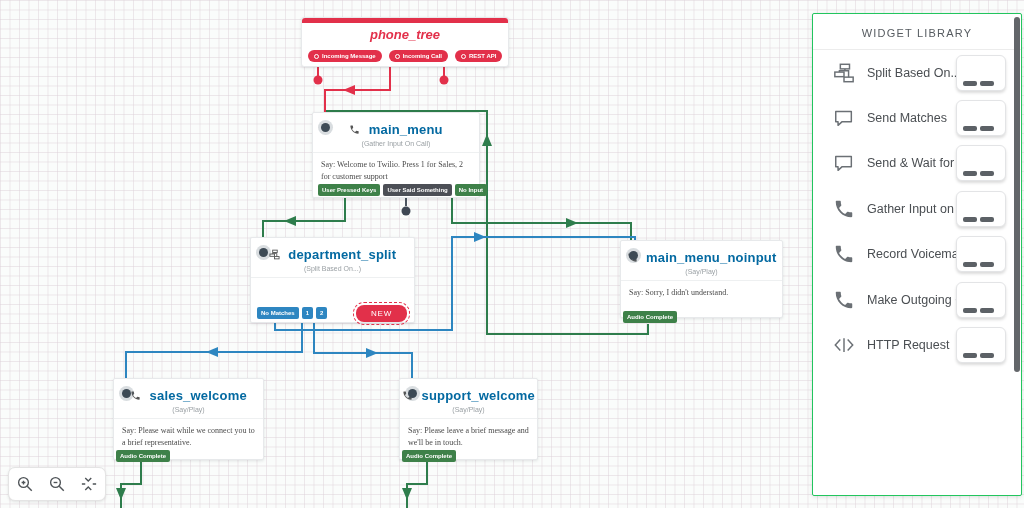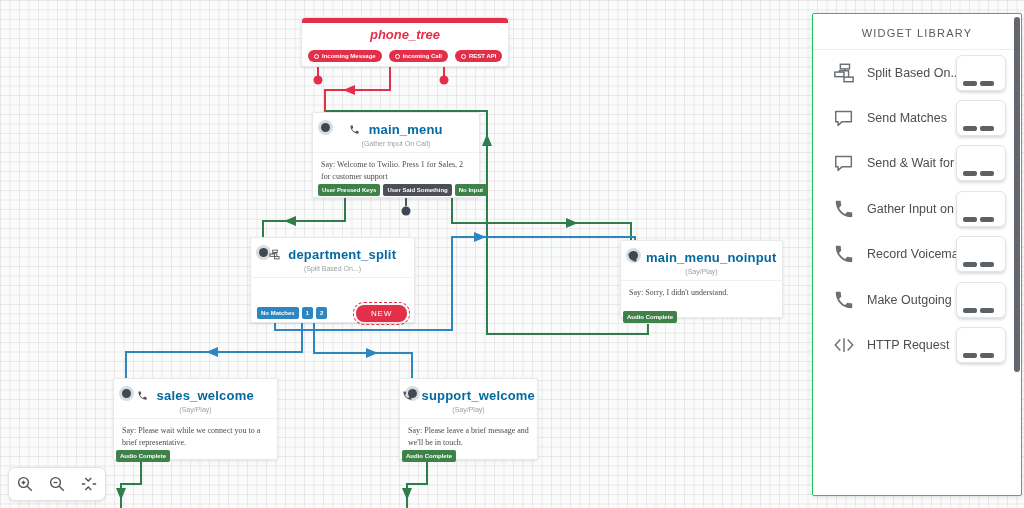--- a/index.html
+++ b/index.html
@@ -41,21 +41,21 @@
   #trigger .bar { height:5px; background:#e2304a; border-radius:3px 3px 0 0; }
   #trigger .t-title { text-align:center; color:#e2304a; font-size:13px; font-weight:bold; padding-top:4px;font-style:italic; }
   #trigger .pills { position:absolute; left:6px; bottom:4px; display:flex; gap:7px; }
   .pill { display:flex; align-items:center; background:#e2304a; color:#fff; font-size:6px;
     font-weight:bold; padding:3px 6px; border-radius:8px; white-space:nowrap; }
   .pill .ring { width:5px; height:5px; border:1px solid #fff; border-radius:50%; margin-right:3px; }
 
   #main-menu   { left:312px; top:112px; width:168px; height:86px; }
   #dept-split  { left:250px; top:237px; width:165px; height:86px; }
   #noinput     { left:620px; top:240px; width:163px; height:78px; }
-  #sales       { left:113px; top:378px; width:165px; height:82px; }
+  #sales       { left:113px; top:378px; width:151px; height:82px; }
   #support     { left:399px; top:378px; width:139px; height:82px; }
 
   #main-menu .tagrow { bottom:1px; }
   #dept-split .tagrow { bottom:3px; left:6px; }
   #noinput .tagrow { bottom:-6px; left:2px; }
   #sales .tagrow { bottom:-3px; left:2px; }
   #support .tagrow { bottom:-3px; left:2px; }
 
   
   #library { position:absolute; left:812px; top:13px; width:210px; height:483px; background:#fff;

